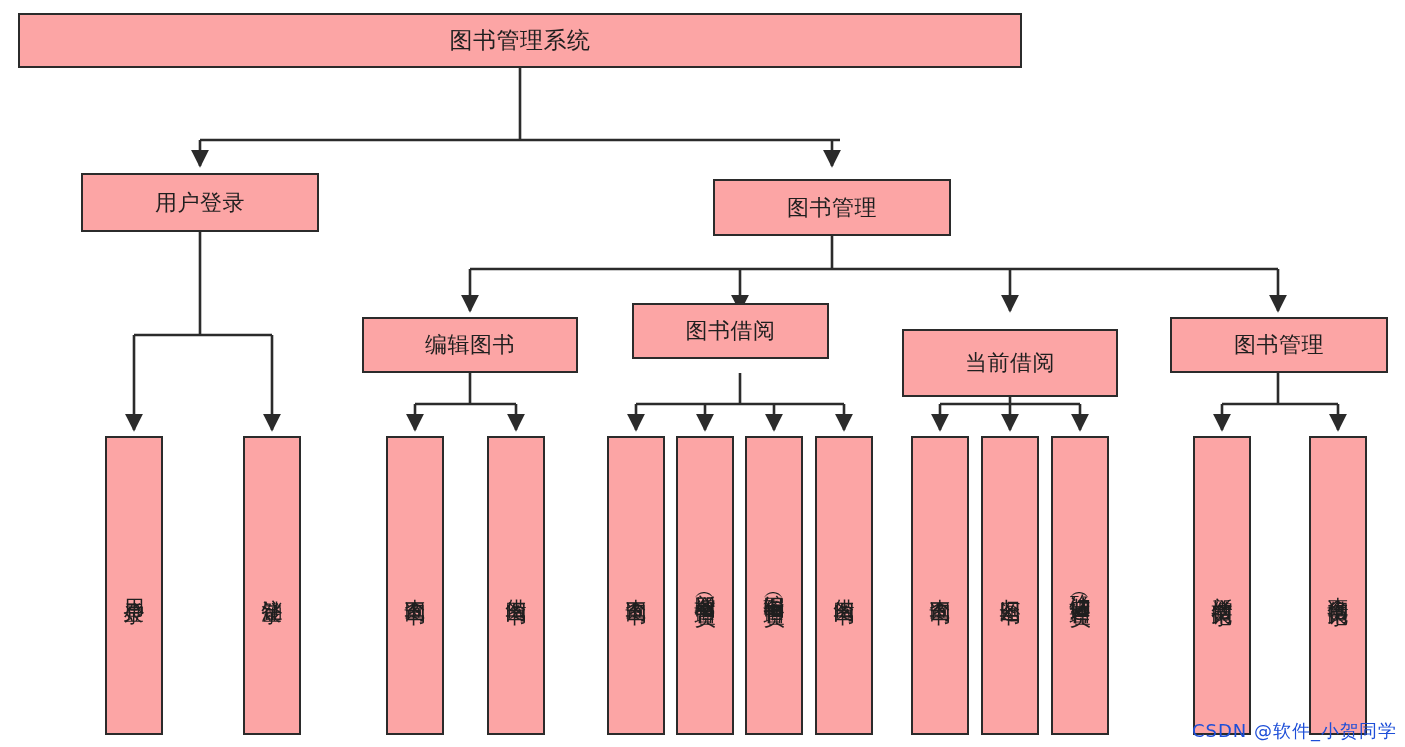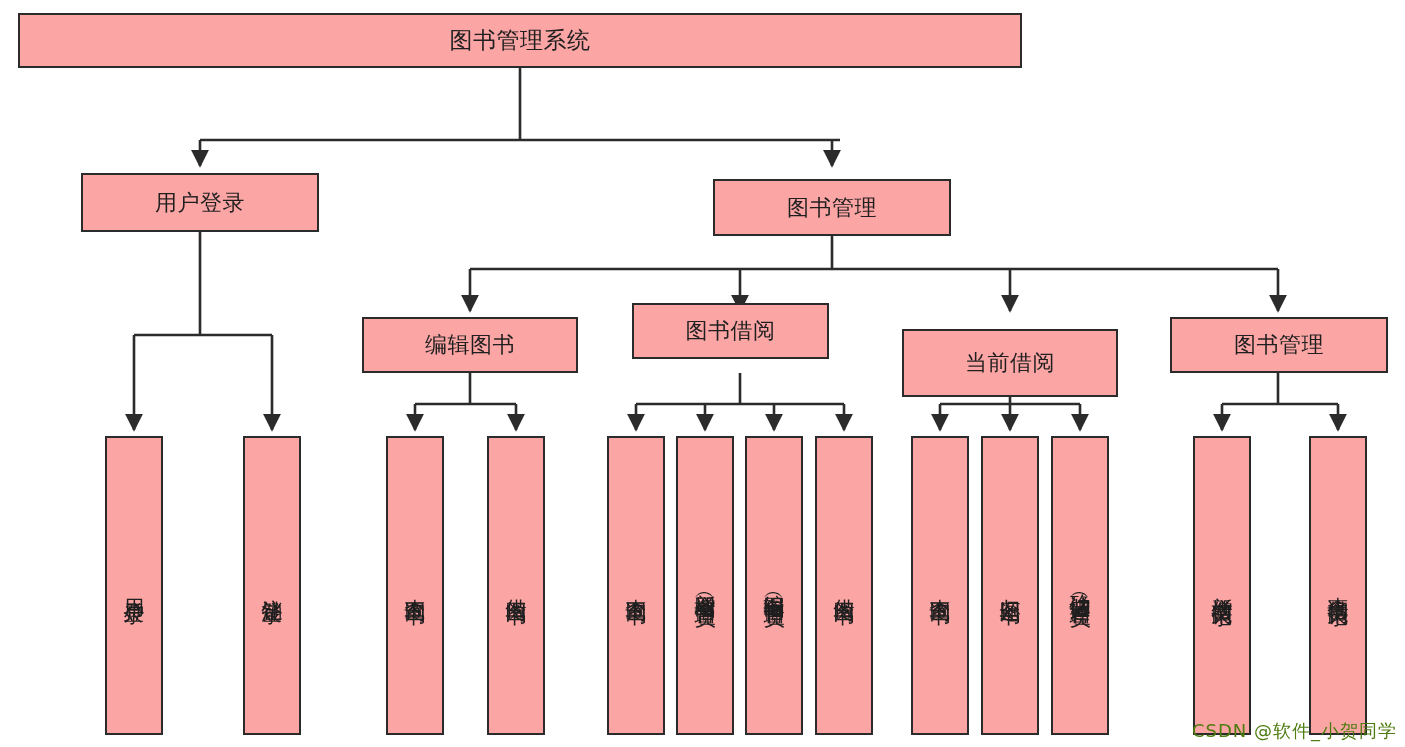--- a/index.html
+++ b/index.html
@@ -59,21 +59,21 @@
     font-size: 21px;
     letter-spacing: 2px;
     line-height: 1.05;
   }
   .node.root .node-label { font-size: 23px; }
   .watermark {
     position: absolute;
     right: 8px;
     bottom: 4px;
     font-size: 18px;
-    color: #4d7c0f;
+    color: #1d4ed8;
     letter-spacing: 1px;
     z-index: 5;
     white-space: nowrap;
   }
 </style>
 </head>
 <body>
 
 <div id="diagram-root">
 

